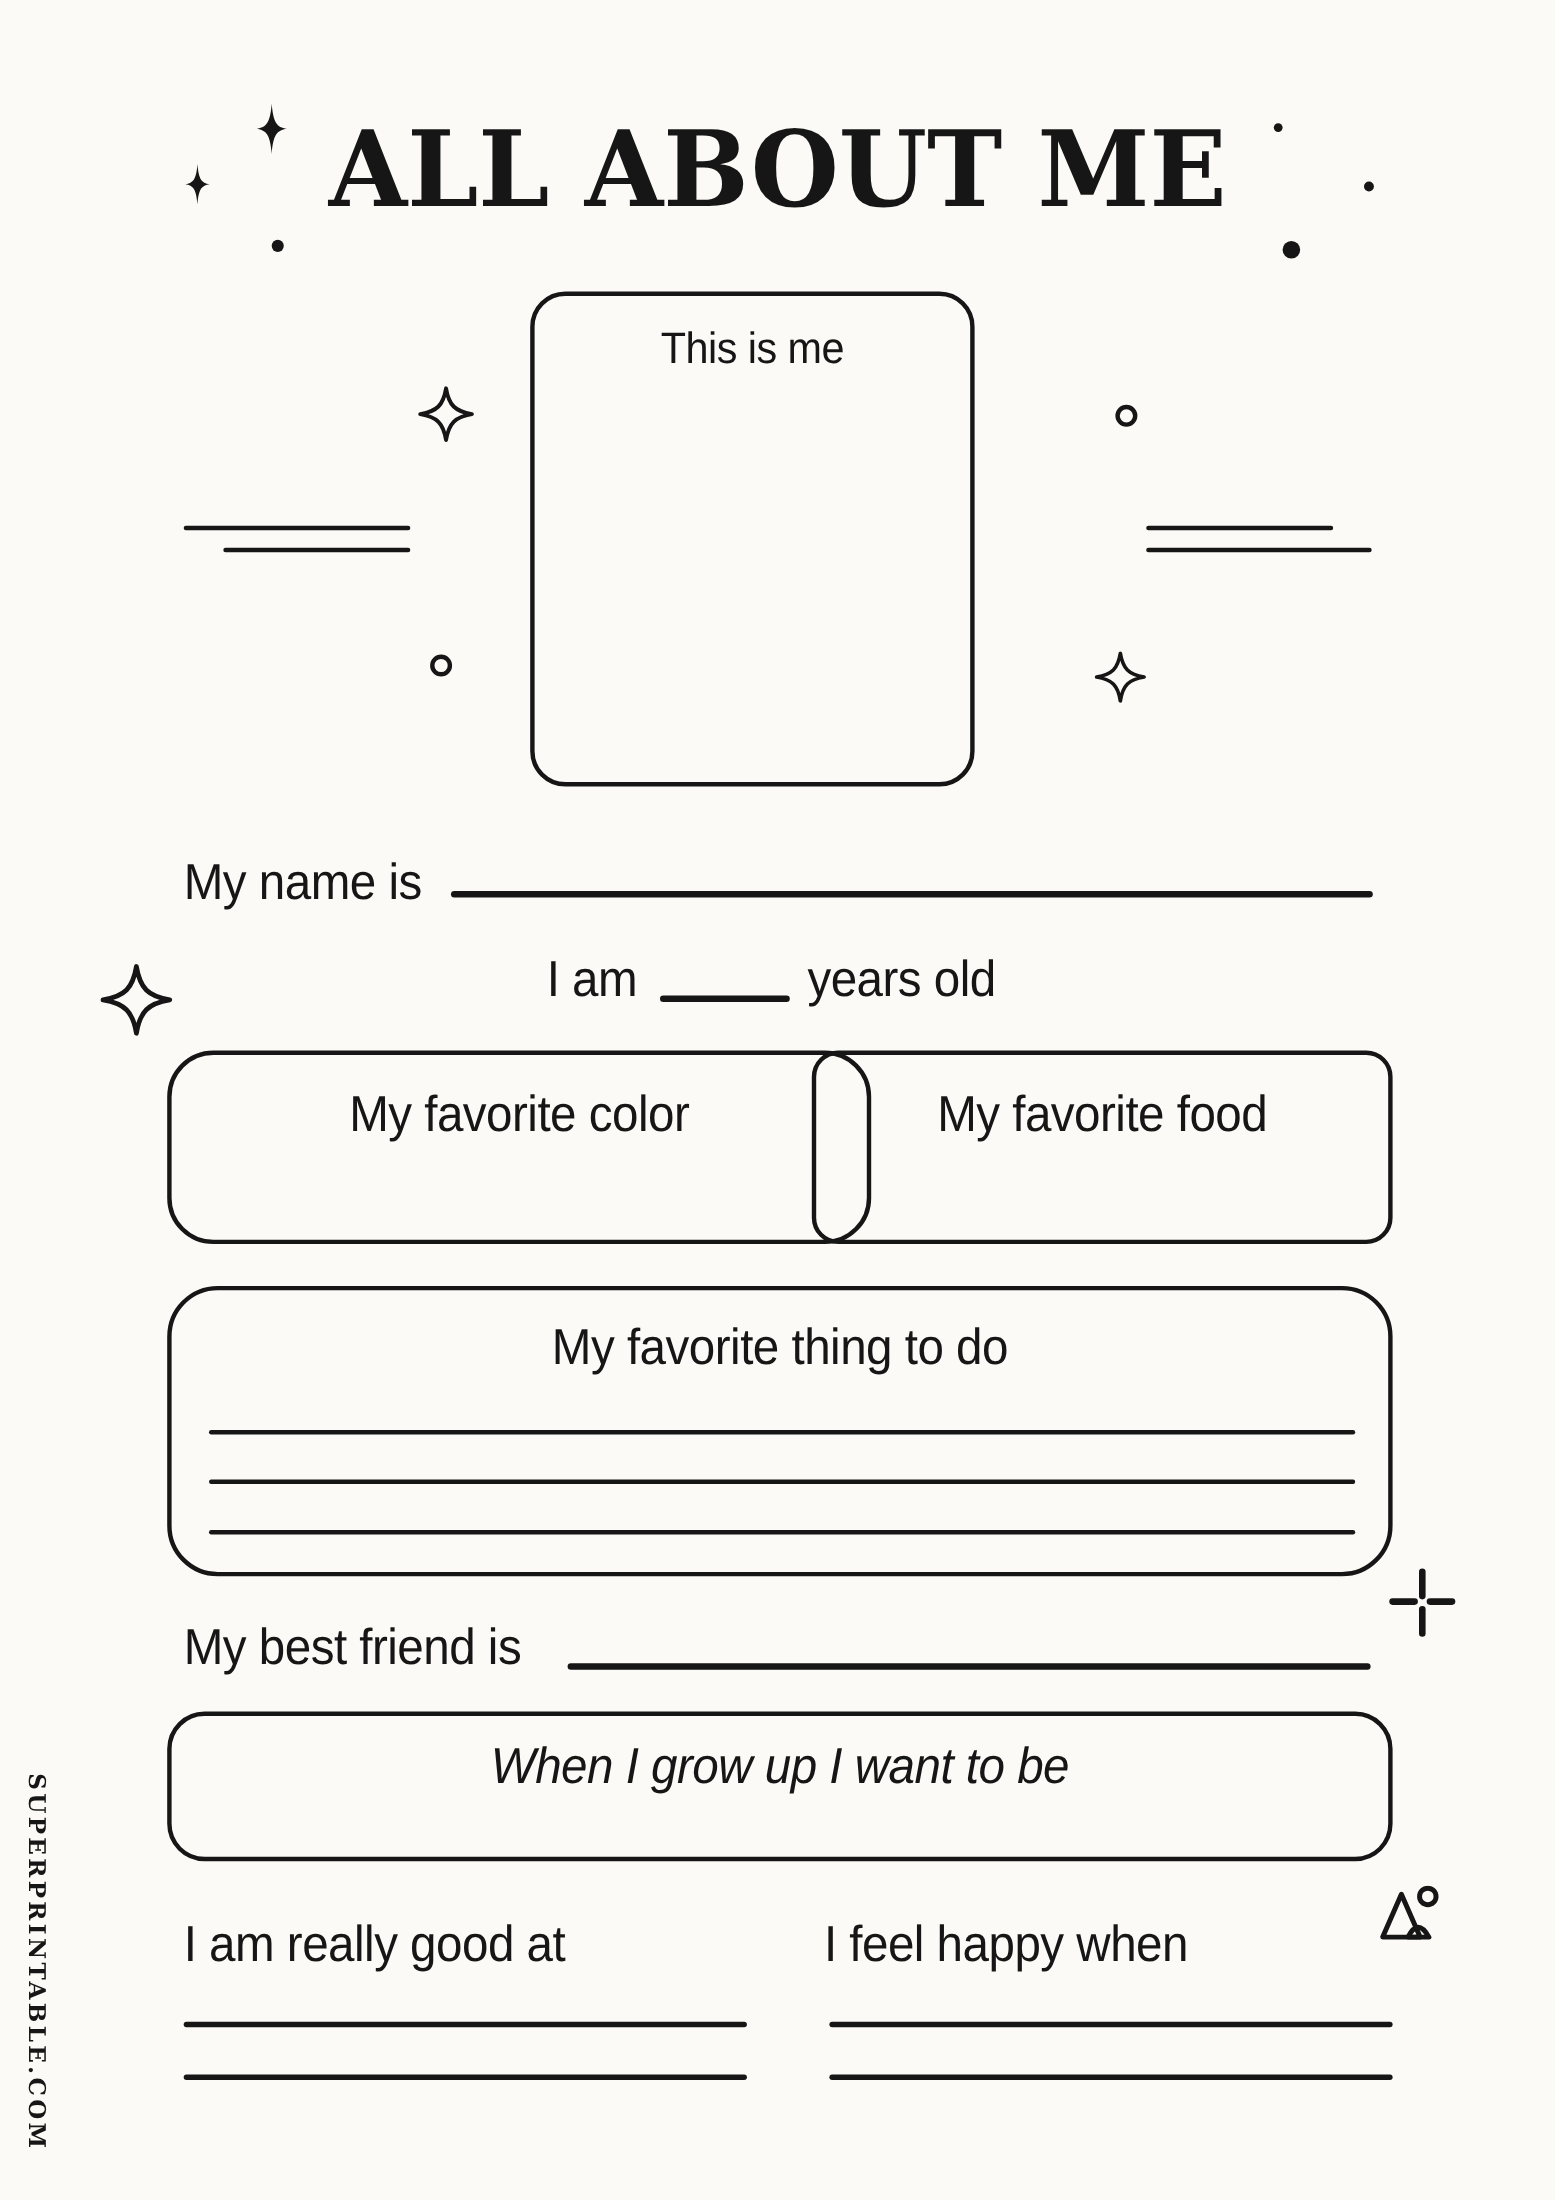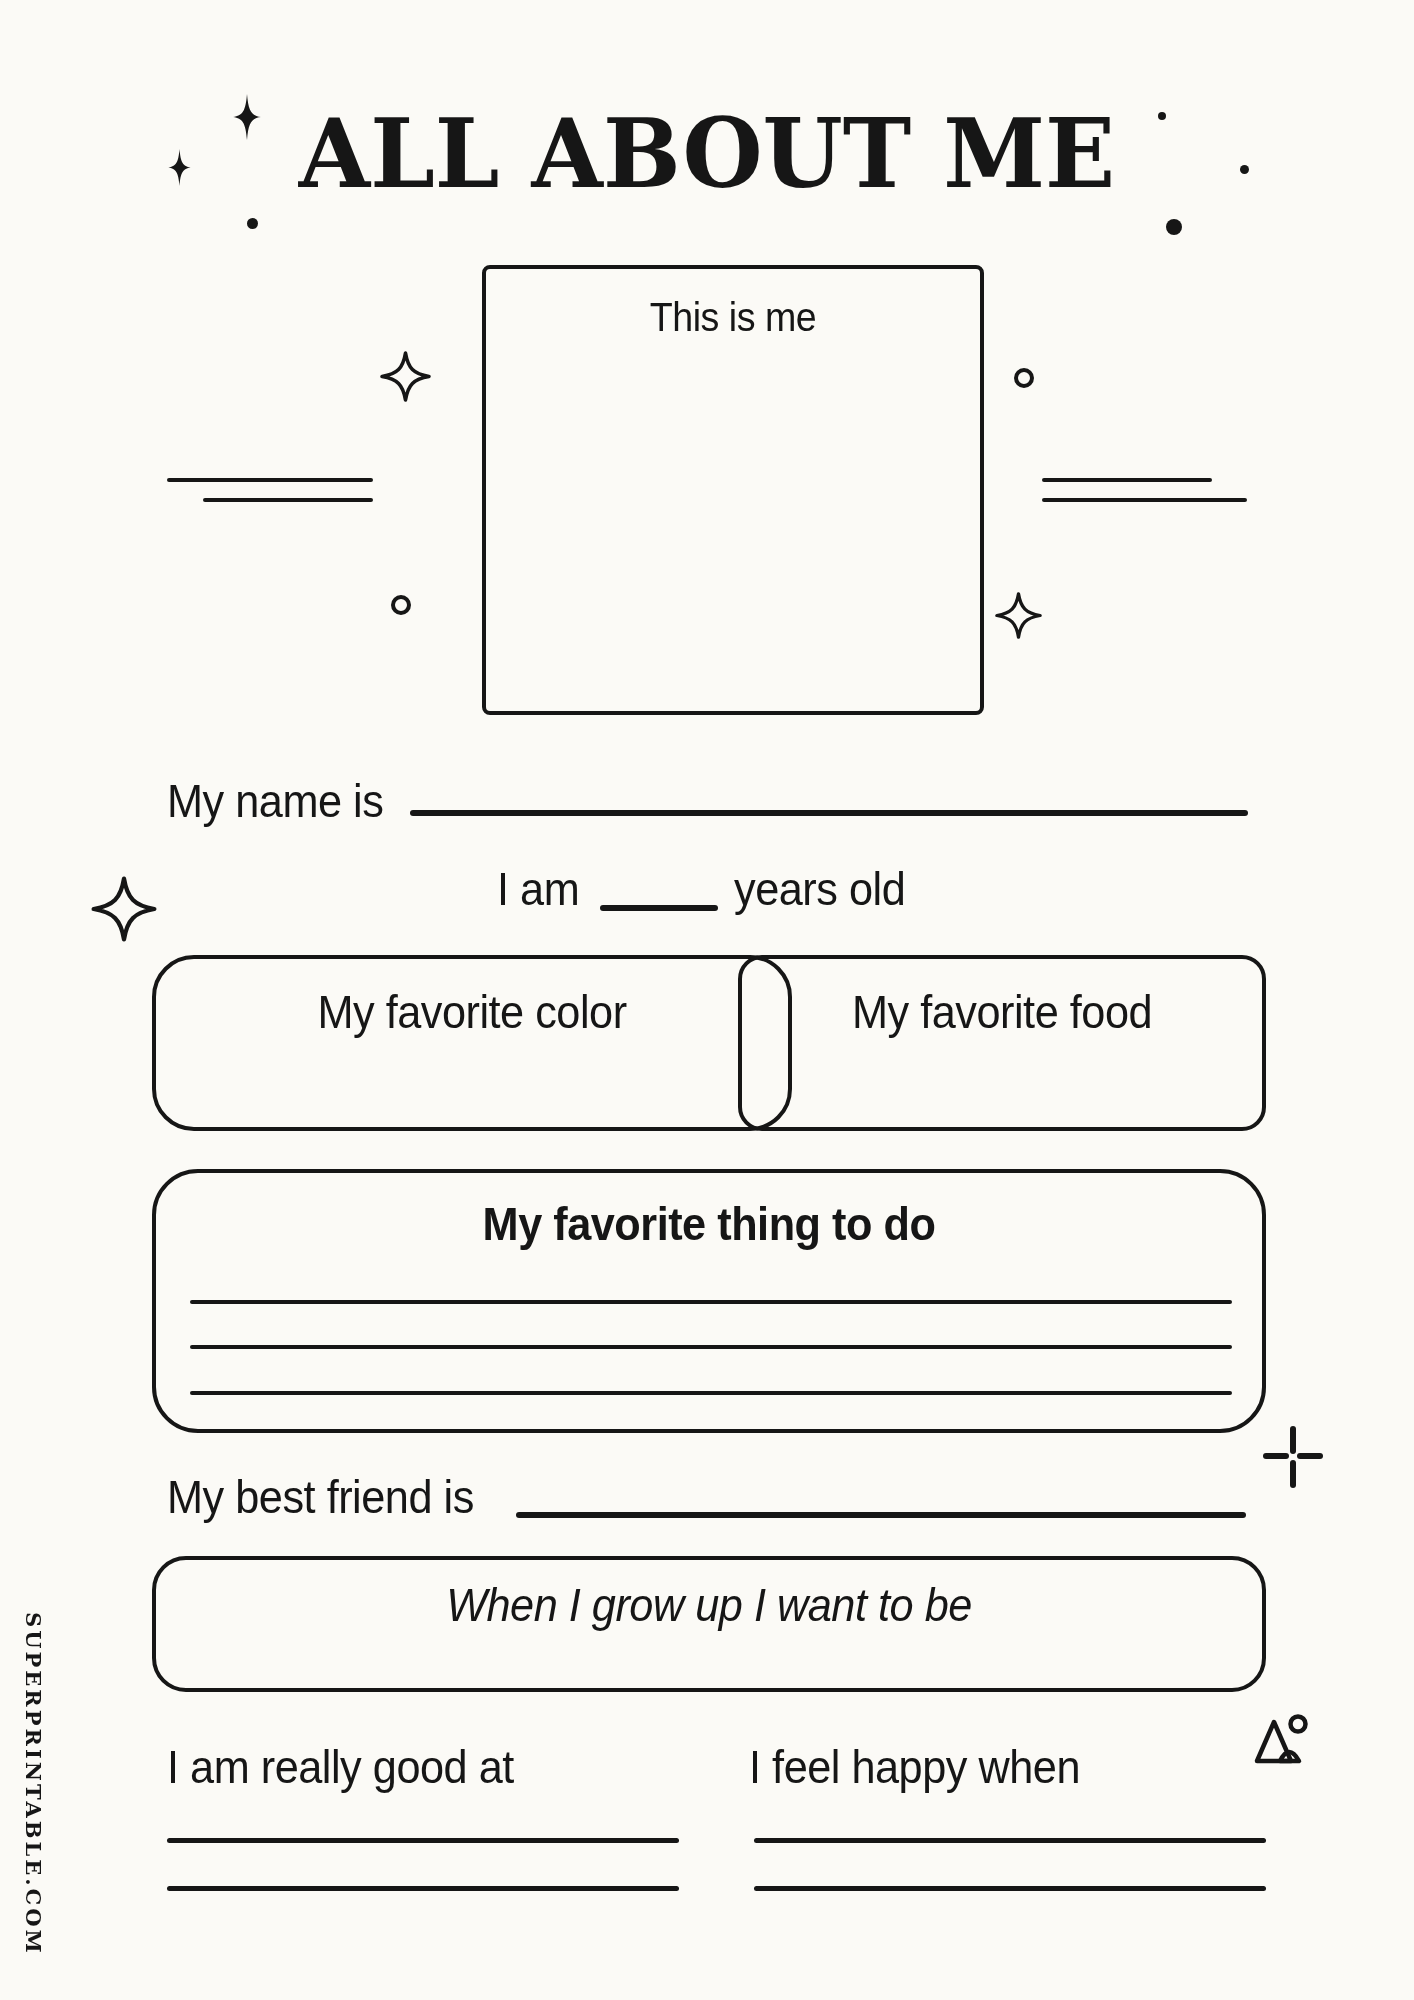--- a/index.html
+++ b/index.html
@@ -74,21 +74,21 @@
   </svg>
   <svg class="abs" style="left:168px;top:149px;width:23px;height:37px;" viewBox="0 0 60 100">
     <path d="M30 0 C33 38 40 47 60 50 C40 53 33 62 30 100 C27 62 20 53 0 50 C20 47 27 38 30 0 Z" fill="#161616"></path>
   </svg>
   <div class="abs dot" style="left:247px;top:218px;width:11px;height:11px;"></div>
 
   <div class="abs dot" style="left:1158px;top:112px;width:8px;height:8px;"></div>
   <div class="abs dot" style="left:1240px;top:165px;width:9px;height:9px;"></div>
   <div class="abs dot" style="left:1166px;top:219px;width:16px;height:16px;"></div>
 
-  <div class="abs box" style="left:482px;top:265px;width:502px;height:450px;border-radius:8px;">
+  <div class="abs box" style="left:482px;top:265px;width:404px;height:450px;border-radius:32px;">
     <div class="abs label centered" style="top:26px;font-size:40px;">This is me</div>
   </div>
 
   <svg class="abs" style="left:380px;top:351px;width:51px;height:51px;" viewBox="0 0 100 100">
     <path d="M50 4 C55 34 66 45 96 50 C66 55 55 66 50 96 C45 66 34 55 4 50 C34 45 45 34 50 4 Z" fill="none" stroke="#161616" stroke-width="7" stroke-linejoin="round"></path>
   </svg>
   <div class="abs ring" style="left:1014px;top:368px;width:20px;height:20px;"></div>
 
   <div class="abs wline" style="left:167px;top:478px;width:206px;height:4px;"></div>
   <div class="abs wline" style="left:203px;top:498px;width:170px;height:4px;"></div>
@@ -111,21 +111,21 @@
   <div class="abs wline" style="left:600px;top:905px;width:118px;height:6px;"></div>
   <div class="abs label" style="left:734px;top:864px;">years old</div>
 
   <div class="abs box" style="left:152px;top:955px;width:640px;height:176px;border-radius:42px;">
     <div class="abs label centered" style="top:28px;">My favorite color</div>
   </div>
   <div class="abs box" style="left:738px;top:955px;width:528px;height:176px;border-radius:24px;padding-left:22px;">
     <div class="abs label centered" style="top:28px;">My favorite food</div>
   </div>
 
-  <div class="abs box" style="left:152px;top:1169px;width:1114px;height:264px;border-radius:46px;font-weight:bold;">
+  <div class="abs box" style="left:152px;top:1169px;width:1114px;height:264px;border-radius:46px;">
     <div class="abs label centered" style="top:26px;">My favorite thing to do</div>
     <div class="abs wline" style="left:34px;top:127px;width:1042px;height:4px;"></div>
     <div class="abs wline" style="left:34px;top:172px;width:1042px;height:4px;"></div>
     <div class="abs wline" style="left:34px;top:218px;width:1042px;height:4px;"></div>
   </div>
 
   <svg class="abs" style="left:1259px;top:1422px;width:68px;height:68px;" viewBox="0 0 68 68">
     <g stroke="#161616" stroke-width="6" stroke-linecap="round" fill="none">
       <path d="M34 7 V29"></path>
       <path d="M34 41 V63"></path>

